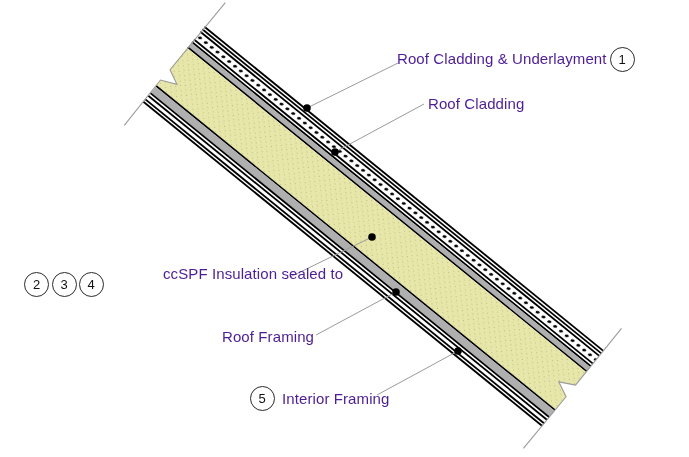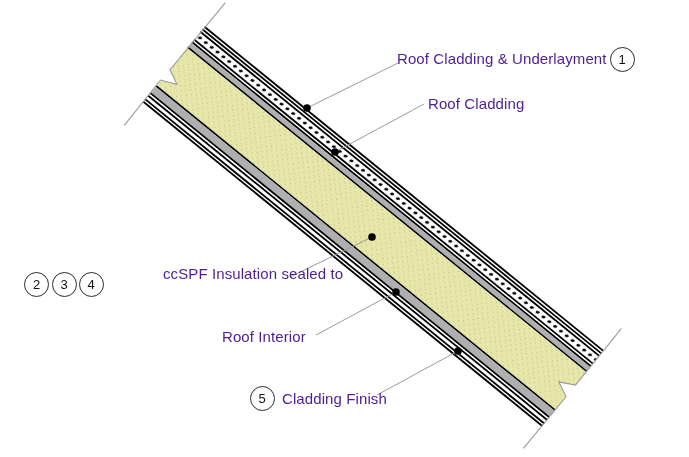--- a/index.html
+++ b/index.html
@@ -95,18 +95,18 @@
   <div class="lbl" style="left:428px;top:95px;">Roof Cladding</div>
 
   <div class="badge" style="left:24px;top:271.5px;">2</div>
   <div class="badge" style="left:51.5px;top:271.5px;">3</div>
   <div class="badge" style="left:78.5px;top:271.5px;">4</div>
 
   <div class="lbl lbl2" style="left:115px;top:265px;margin-left:48px;">
     <div>ccSPF Insulation sealed to</div>
   </div>
 
-  <div class="lbl" style="left:222px;top:328px;">Roof Interior</div>
+  <div class="lbl" style="left:222px;top:328px;">Roof Framing</div>
 
   <div class="badge" style="left:249.5px;top:385.5px;">5</div>
-  <div class="lbl" style="left:282px;top:390px;">Cladding Finish</div>
+  <div class="lbl" style="left:282px;top:390px;">Interior Framing</div>
 
 </div>
 
 </body></html>

